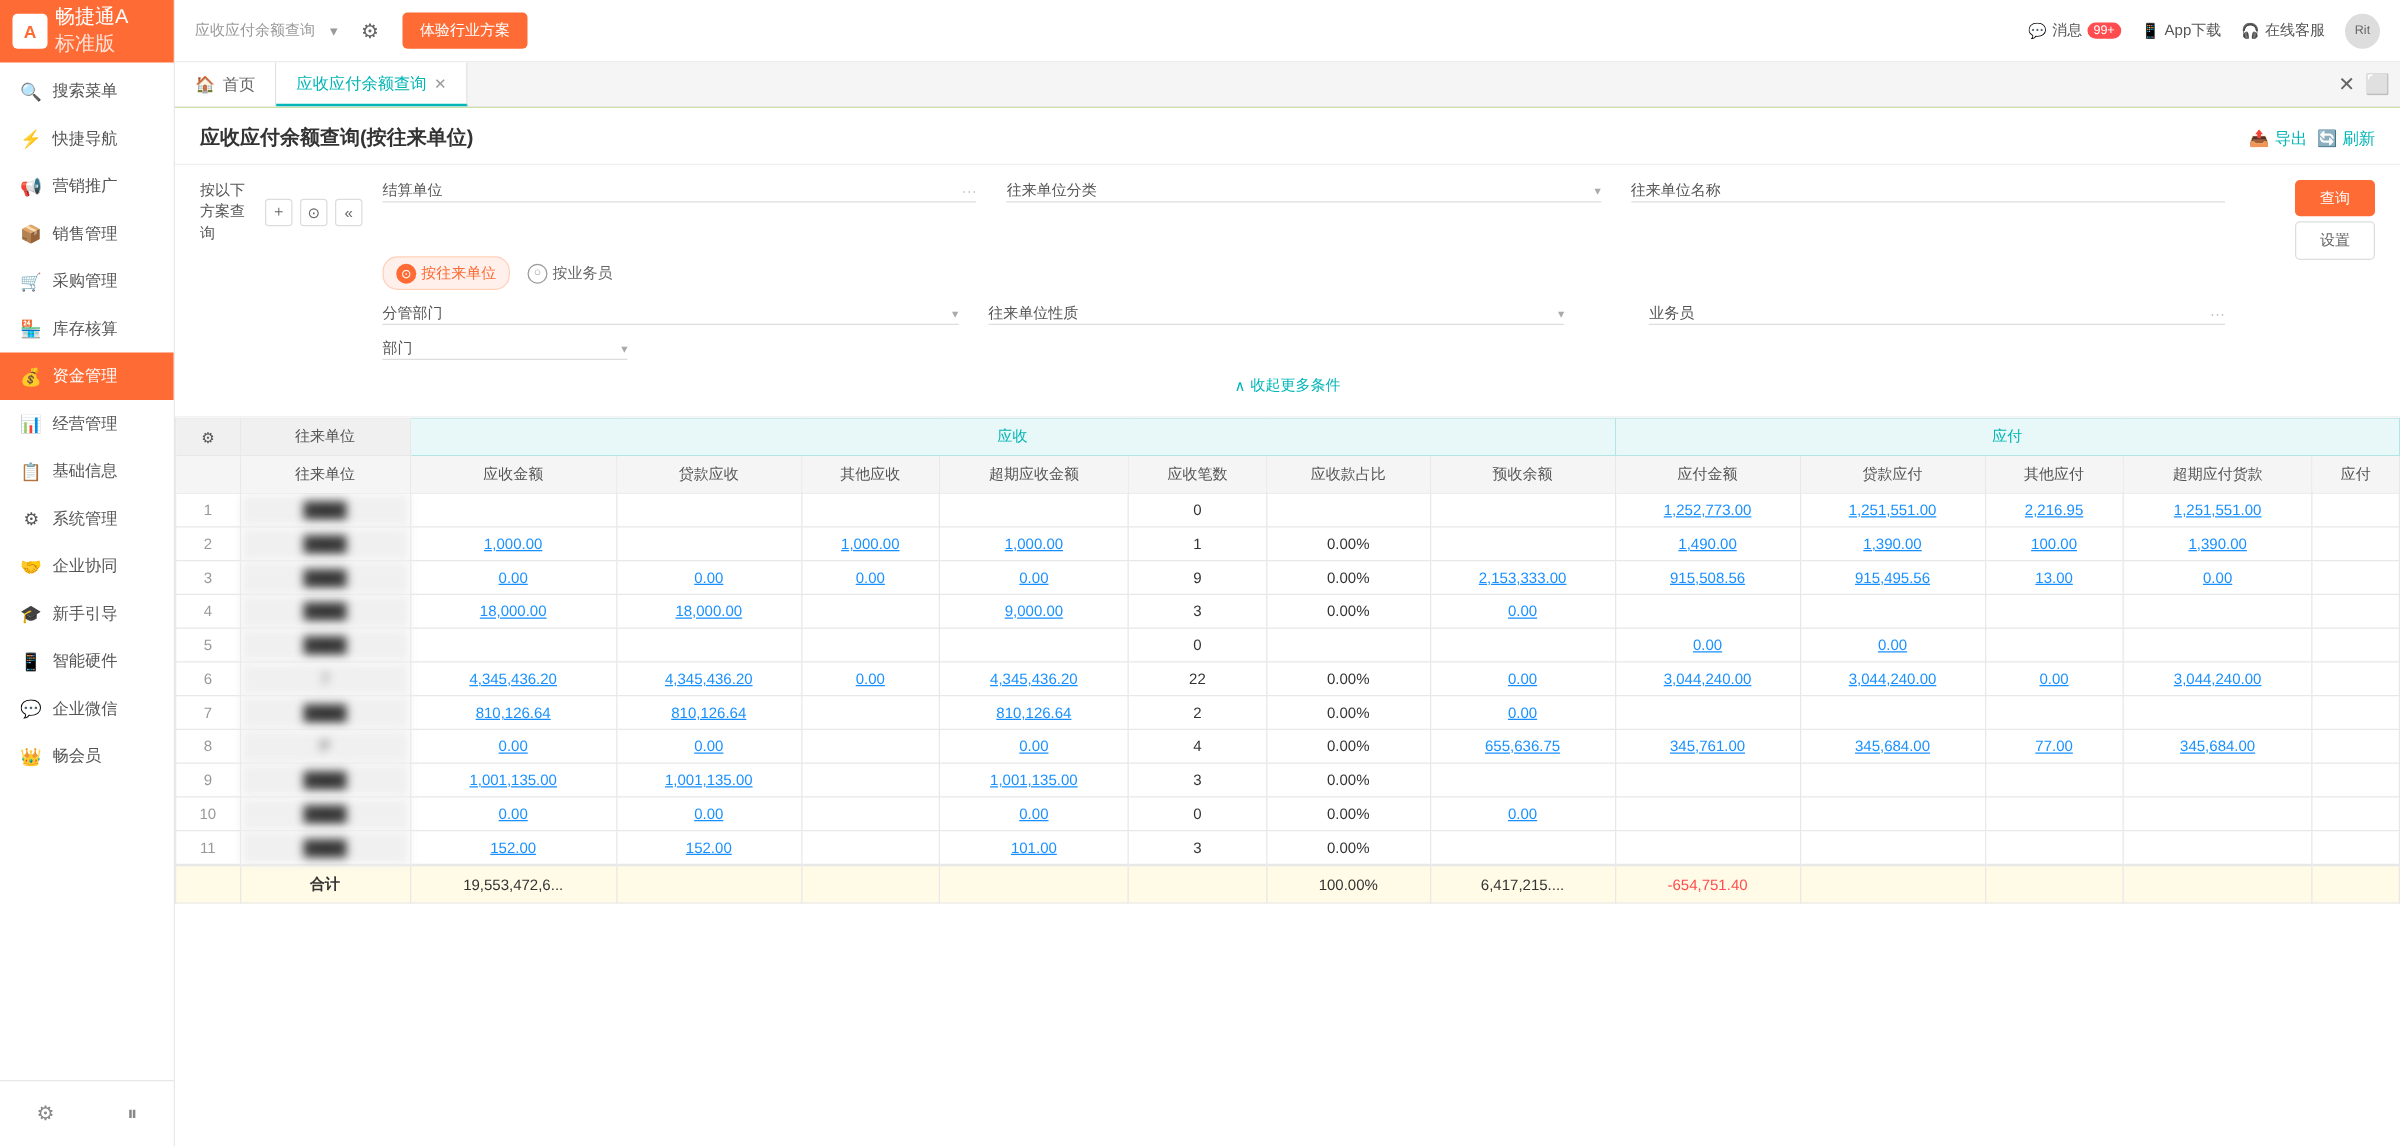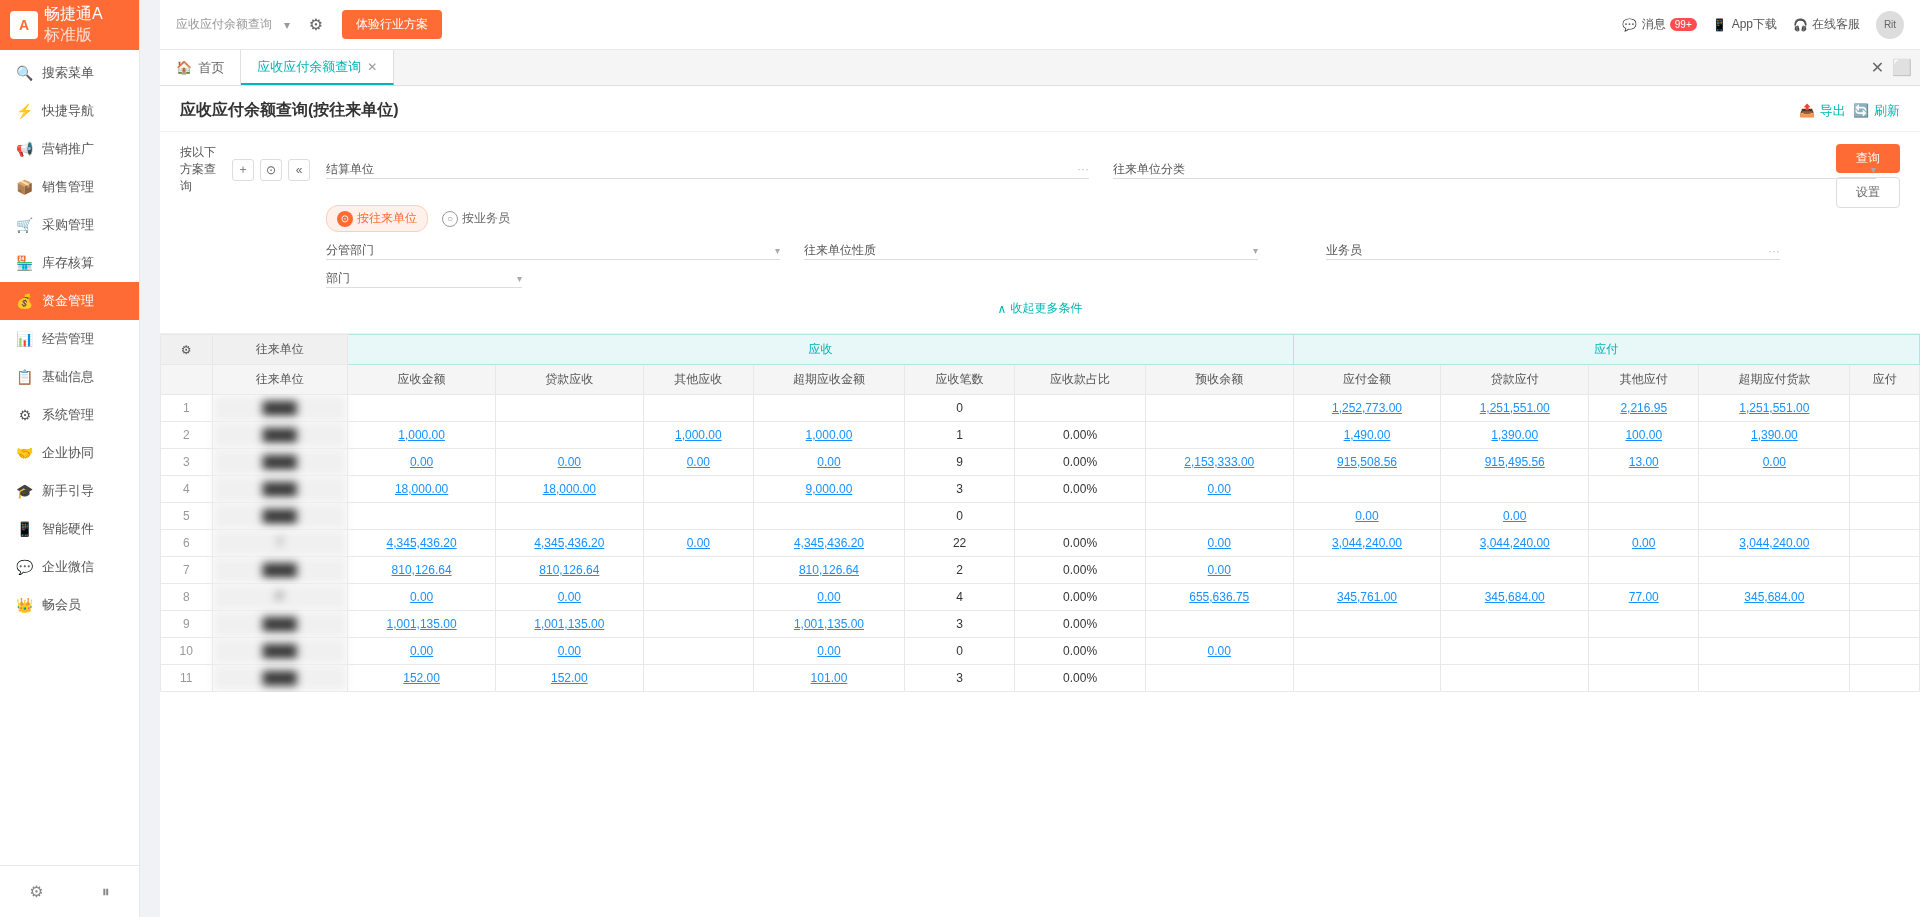--- a/index.html
+++ b/index.html
@@ -15,21 +15,21 @@
     .sidebar-logo-text { color: #fff; font-size: 16px; line-height: 1.3; text-align: center; }
     .sidebar-logo-badge { font-size: 16px; color: rgba(255,255,255,0.8); }
     .sidebar-nav { flex: 1; overflow-y: auto; padding: 4px 0; }
     .sidebar-item { display: flex; align-items: center; gap: 8px; padding: 10px 16px; cursor: pointer; color: #555; font-size: 13px; transition: background 0.2s; }
     .sidebar-item.active { background: #ff6b35; color: #fff; }
     .sidebar-item .icon { width: 18px; text-align: center; font-size: 14px; }
     .sidebar-bottom { padding: 8px 0; border-top: 1px solid #e8e8e8; display: flex; align-items: center; justify-content: space-around; }
     .sidebar-bottom-btn { padding: 8px; cursor: pointer; color: #888; font-size: 16px; }
 
     
-    .main-area { flex: 1; display: flex; flex-direction: column; overflow: hidden; padding-left: 20px; }
+    .main-area { flex: 1; display: flex; flex-direction: column; overflow: hidden; }
     .top-header { height: 50px; background: #fff; border-bottom: 1px solid #e8e8e8; display: flex; align-items: center; padding: 0 16px; gap: 12px; }
     .header-breadcrumb { color: #999; font-size: 12px; }
     .header-dropdown { color: #999; font-size: 12px; cursor: pointer; }
     .header-gear { width: 28px; height: 28px; display: flex; align-items: center; justify-content: center; cursor: pointer; color: #666; font-size: 16px; }
     .header-cta { background: #ff6b35; color: #fff; border: none; border-radius: 4px; padding: 6px 14px; cursor: pointer; font-size: 12px; }
     .header-right { margin-left: auto; display: flex; align-items: center; gap: 16px; }
     .header-right-item { display: flex; align-items: center; gap: 4px; color: #555; cursor: pointer; font-size: 12px; }
     .badge { background: #ff4d4f; color: #fff; border-radius: 10px; padding: 1px 5px; font-size: 10px; }
     .header-avatar { width: 28px; height: 28px; background: #ddd; border-radius: 50%; display: flex; align-items: center; justify-content: center; font-size: 10px; color: #666; }
 
@@ -47,21 +47,21 @@
 
     
     .page-container { flex: 1; background: #fff; margin: 0; }
     .page-header { display: flex; align-items: center; justify-content: space-between; padding: 14px 20px 10px; border-bottom: 1px solid #f0f0f0; }
     .page-title { font-size: 16px; font-weight: 600; color: #333; }
     .page-actions { display: flex; gap: 8px; }
     .page-action-btn { display: flex; align-items: center; gap: 4px; color: #00b5b5; cursor: pointer; font-size: 13px; }
 
     
     .filter-area { background: #fff; padding: 12px 20px; border-bottom: 1px solid #f0f0f0; }
-    .filter-row { display: flex; align-items: center; gap: 0; margin-bottom: 10px; }
+    .filter-row { display: flex; align-items: flex-start; gap: 0; margin-bottom: 10px; }
     .filter-label-section { display: flex; align-items: center; gap: 8px; margin-right: 16px; width: 130px; flex-shrink: 0; }
     .filter-label { font-size: 12px; color: #555; }
     .filter-toolbar { display: flex; align-items: center; gap: 6px; }
     .filter-toolbar-btn { width: 22px; height: 22px; border: 1px solid #ddd; border-radius: 3px; display: flex; align-items: center; justify-content: center; cursor: pointer; color: #666; font-size: 12px; }
     .filter-group { display: flex; align-items: center; flex: 1; gap: 0; }
     .filter-item { display: flex; align-items: center; flex: 1; border-bottom: 1px solid #ddd; margin-right: 24px; position: relative; min-width: 0; }
     .filter-item-label { color: #555; font-size: 12px; white-space: nowrap; margin-right: 8px; }
     .filter-item-value { flex: 1; font-size: 12px; color: #333; }
     .filter-item-dots { color: #bbb; cursor: pointer; }
     .filter-item-arrow { color: #aaa; cursor: pointer; font-size: 10px; margin-left: 4px; }
@@ -248,20 +248,24 @@
             <div class="filter-group">
               <div class="filter-item">
                 <span class="filter-item-label">结算单位</span>
                 <span class="filter-item-value"></span>
                 <span class="filter-item-dots">···</span>
               </div>
               <div class="filter-item">
                 <span class="filter-item-label">往来单位分类</span>
                 <span class="filter-item-value"></span>
                 <span class="filter-item-arrow">▾</span>
+              </div>
+              <div class="filter-item" style="margin-right:120px;">
+                <span class="filter-item-label">往来单位名称</span>
+                <span class="filter-item-value"></span>
               </div>
             </div>
           </div>
 
           <div class="filter-scheme">
             <div class="scheme-item active">
               <div class="scheme-icon">⊙</div>
               <span>按往来单位</span>
             </div>
             <div class="scheme-item normal">
@@ -507,20 +511,36 @@
                   <td><span class="td-link">101.00</span></td>
                   <td>3</td>
                   <td>0.00%</td>
                   <td></td>
                   <td></td>
                   <td></td>
                   <td></td>
                   <td></td>
                   <td></td>
                 </tr>
+                <tr class="footer-row">
+                  <td></td>
+                  <td style="font-weight: 600;">合计</td>
+                  <td>19,553,472,6...</td>
+                  <td></td>
+                  <td></td>
+                  <td></td>
+                  <td></td>
+                  <td>100.00%</td>
+                  <td>6,417,215....</td>
+                  <td style="color: rgb(255, 77, 79);">-654,751.40</td>
+                  <td></td>
+                  <td></td>
+                  <td></td>
+                  <td></td>
+                </tr>
               </tbody>
           </table>
         </div>
 
       </div>
     </div>
   </div>
 </div>
 
 </body></html>

